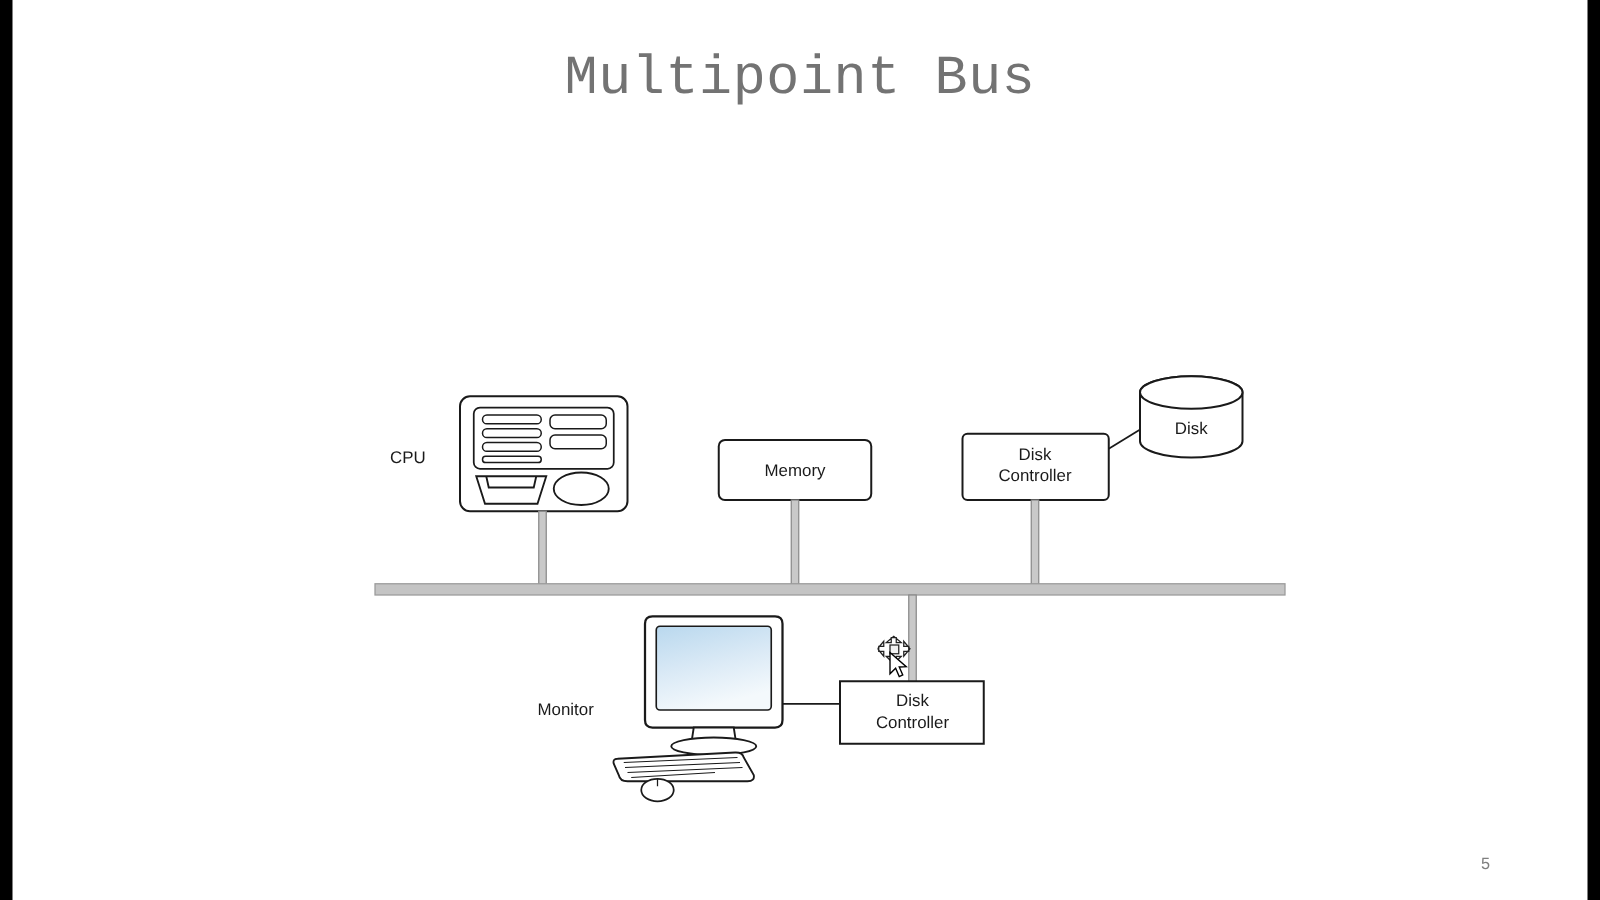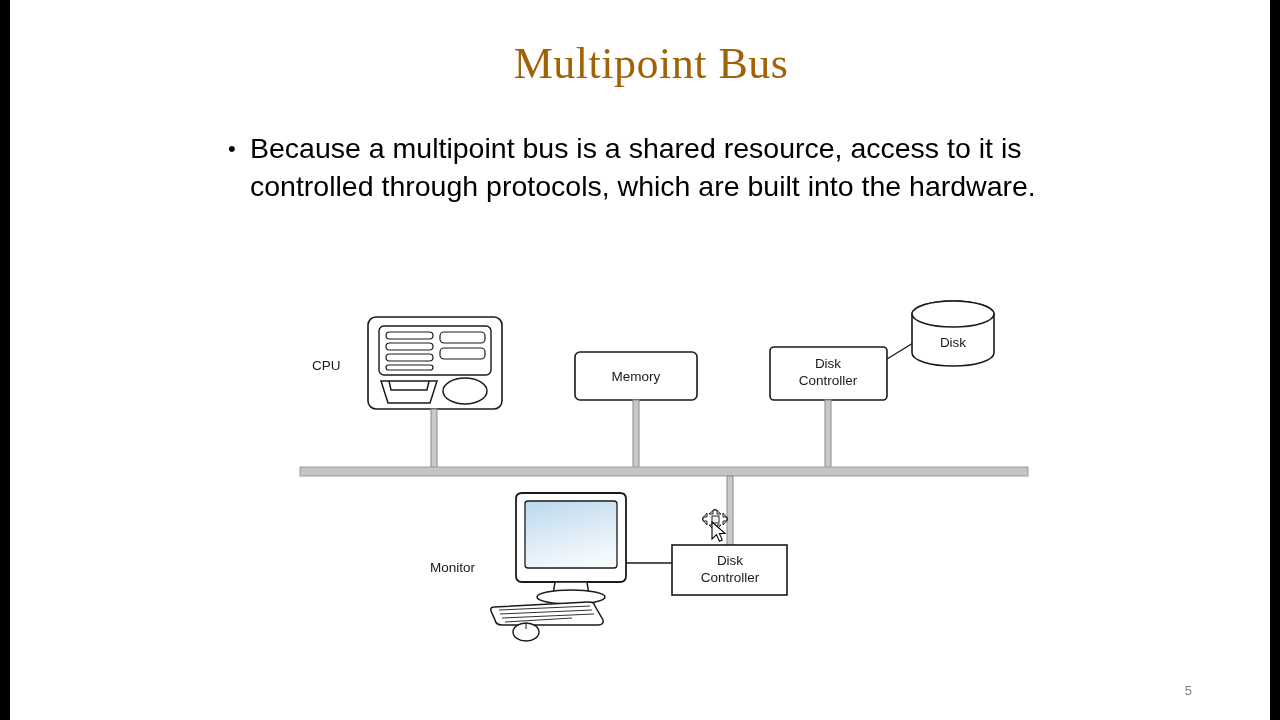--- a/index.html
+++ b/index.html
@@ -16,28 +16,28 @@
   #slide {
     position: absolute;
     left: 10px;
     top: 0px;
     width: 1260px;
     height: 720px;
     background: #ffffff;
   }
   #title {
     position: absolute;
-    left: 11px;
+    left: 0;
     top: 38px;
     width: 1260px;
     text-align: center;
-    font-family: Liberation Serif, serif;
+    font-family: Liberation Mono, monospace;
     font-size: 44px;
     font-weight: 400;
-    color: #a16207;
+    color: #737373;
     letter-spacing: 0.5px;
   }
   #bullets {
     position: absolute;
     left: 212px;
     top: 130px;
     width: 820px;
     font-family: "Liberation Sans", sans-serif;
     font-size: 28.5px;
     color: #000;
@@ -86,21 +86,20 @@
   }
 </style>
 </head>
 <body>
 
 <div id="slide">
 
   <div id="title">Multipoint Bus</div>
 
   <div id="bullets">
-    <div class="bullet">Because a multipoint bus is a shared resource, access to it is controlled through protocols, which are built into the hardware.</div>
   </div>
 
   <div id="diagram">
     <svg width="740" height="350" viewBox="0 0 740 350" xmlns="http://www.w3.org/2000/svg">
 
       <g>
         <rect x="78" y="22" width="134" height="92" rx="8" ry="8" fill="#ffffff" stroke="#1a1a1a" stroke-width="1.6"></rect>
         <rect x="89" y="31" width="112" height="49" rx="5" ry="5" fill="#ffffff" stroke="#1a1a1a" stroke-width="1.4"></rect>
 
         <rect x="96" y="37" width="47" height="7" rx="3.5" fill="#ffffff" stroke="#1a1a1a" stroke-width="1.2"></rect>

